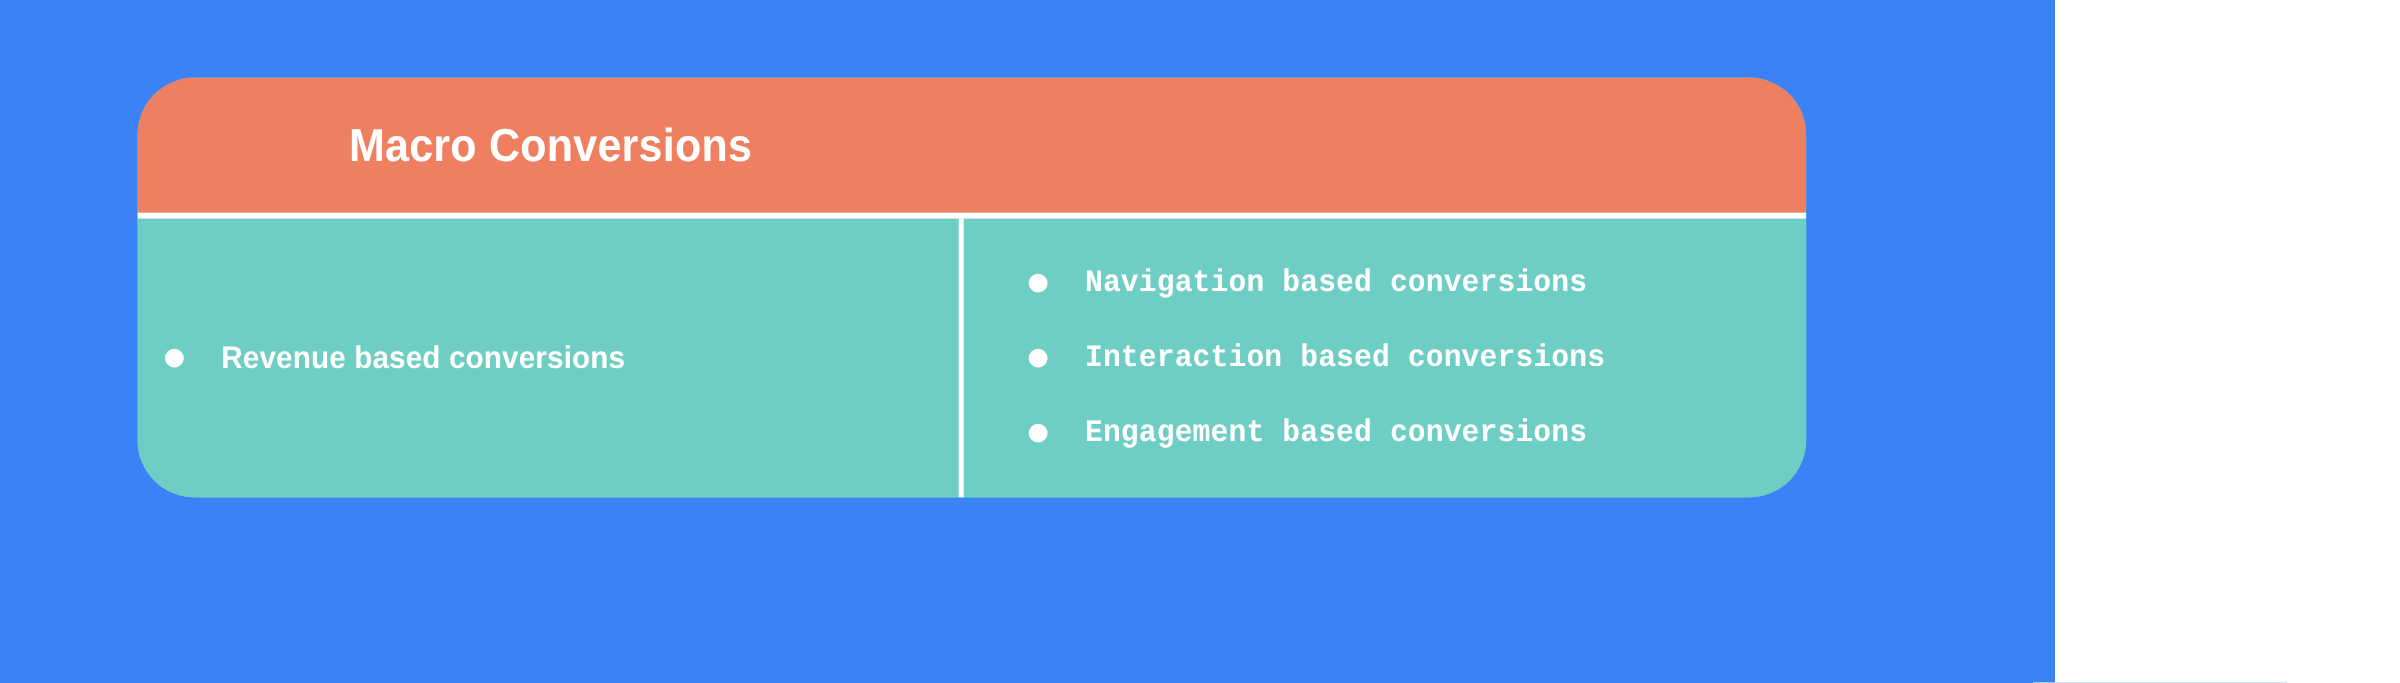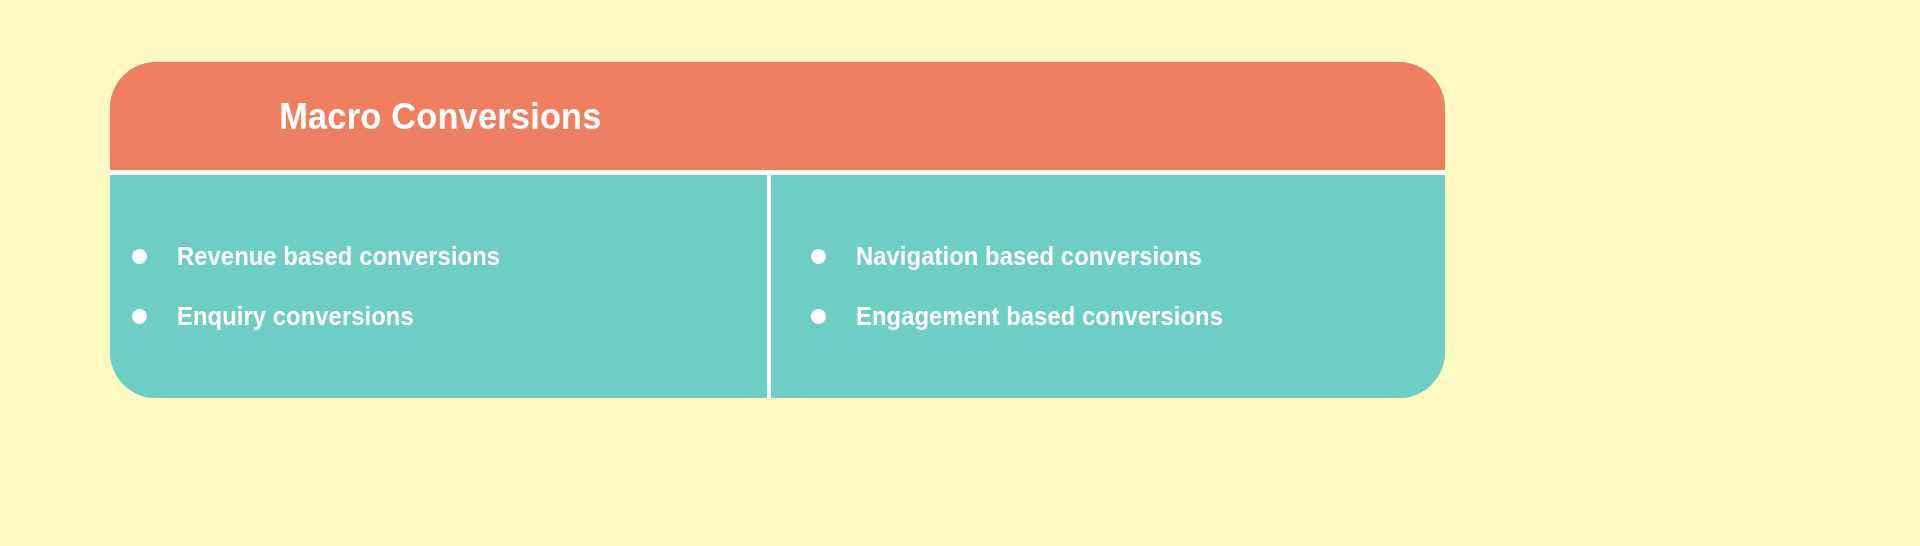--- a/index.html
+++ b/index.html
@@ -9,23 +9,23 @@
   }
   body {
     width: 1920px;
     height: 546px;
     overflow: hidden;
     font-family: "Liberation Sans", "DejaVu Sans", sans-serif;
   }
 
   #stage {
     position: relative;
-    width: 1920px;
+    width: 1644px;
     height: 546px;
-    background: #fef9c3;
+    background: #3b82f6;
   }
 
   
   .card {
     position: absolute;
     left: 110px;
     top: 62px;
     width: 1335px;
     height: 336px;
     border-radius: 46px;
@@ -91,21 +91,22 @@
     flex: 0 0 657px;
     padding-left: 22px;
   }
   .col-divider {
     flex: 0 0 4px;
     background: #ffffff;
     align-self: stretch;
   }
   .body-col.right {
     flex: 1 1 auto;
-    padding-left: 40px;
+    padding-left: 52px;
+    font-family: Liberation Mono, monospace;
   }
 
   .bullet-row {
     display: flex;
     flex-direction: row;
     align-items: center;
     height: 60px;
   }
   .bullet-dot {
     flex: 0 0 auto;
@@ -141,32 +142,32 @@
 
     <div class="header-rule"></div>
 
     <div class="card-body">
 
       <div class="body-col left">
         <div class="bullet-row">
           <span class="bullet-dot"></span>
           <span class="bullet-text">Revenue based conversions</span>
         </div>
-        <div class="bullet-row">
-          <span class="bullet-dot"></span>
-          <span class="bullet-text">Enquiry conversions</span>
-        </div>
       </div>
 
       <div class="col-divider"></div>
 
       <div class="body-col right">
         <div class="bullet-row">
           <span class="bullet-dot"></span>
           <span class="bullet-text">Navigation based conversions</span>
+        </div>
+        <div class="bullet-row">
+          <span class="bullet-dot"></span>
+          <span class="bullet-text">Interaction based conversions</span>
         </div>
         <div class="bullet-row">
           <span class="bullet-dot"></span>
           <span class="bullet-text">Engagement based conversions</span>
         </div>
       </div>
 
     </div>
   </div>
 

